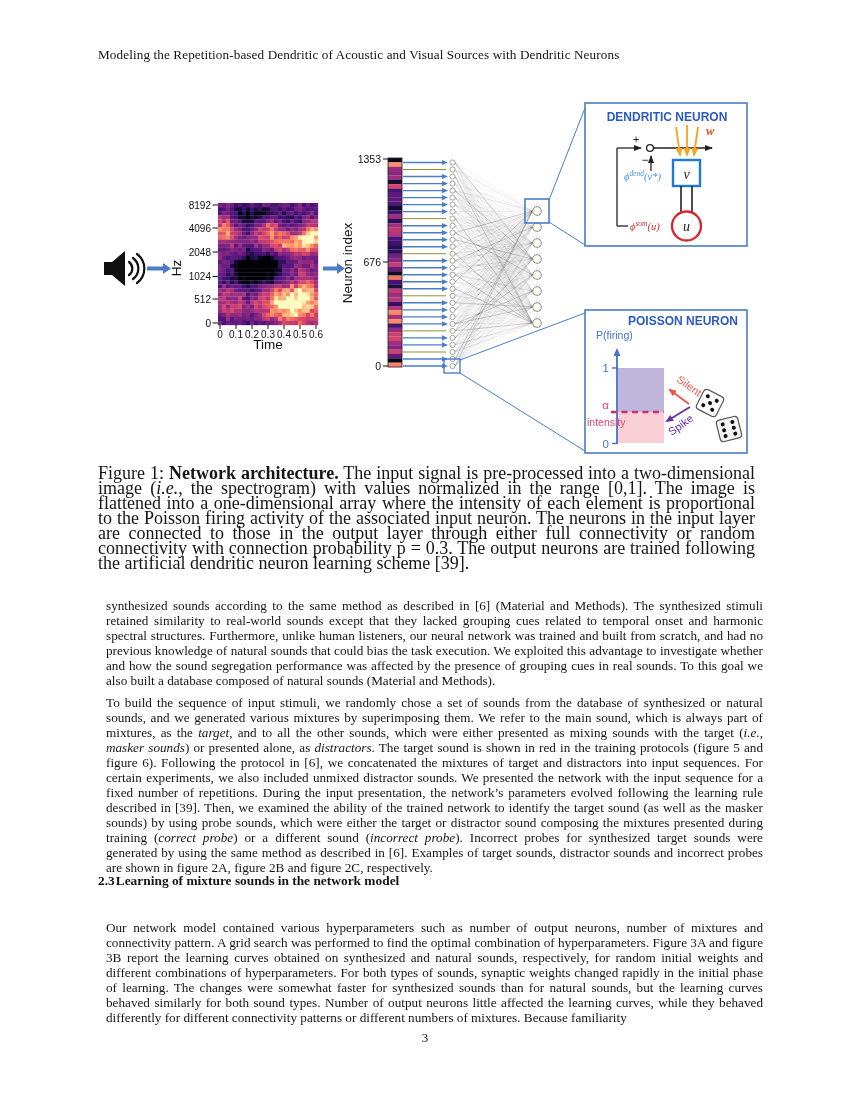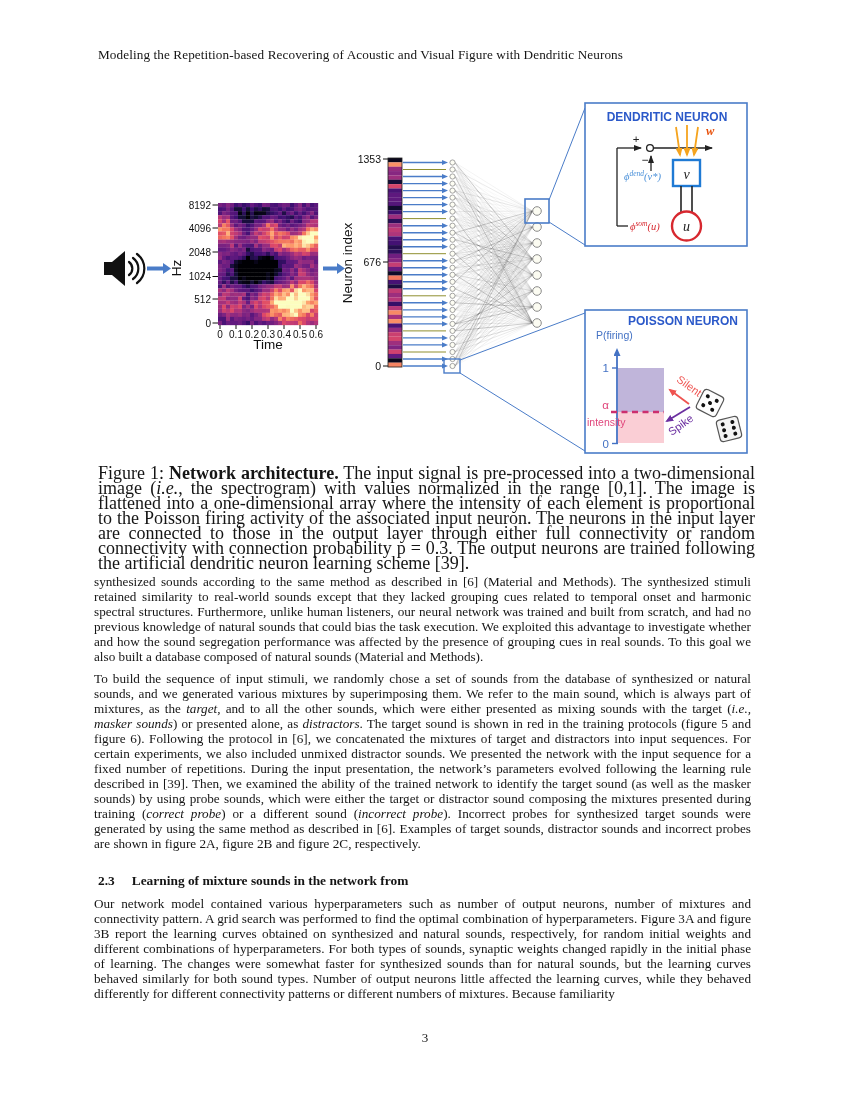--- a/index.html
+++ b/index.html
@@ -3,36 +3,36 @@
 <meta charset="utf-8">
 <style>
   html,body{margin:0;padding:0;background:#ffffff;}
   .page{position:relative;width:850px;height:1100px;background:#fff;overflow:hidden;
         font-family:"Liberation Serif", serif;color:#151515;}
   .running-head{position:absolute;left:98px;top:47px;width:660px;font-size:13.2px;
         letter-spacing:.1px;}
   .figure-wrap{position:absolute;left:0;top:95px;width:850px;height:370px;}
   .caption{position:absolute;left:98px;top:466px;width:657px;font-size:18px;
         line-height:15px;text-align:justify;}
-  .bodypara{position:absolute;left:94px;width:657px;font-size:13.2px;line-height:15px;
-        text-align:justify;}
+  .bodypara{position:absolute;left:106px;width:657px;font-size:13.2px;line-height:15px;
+        text-align:justify;margin-top:24px;}
   .p1{top:574px;} .p2{top:671px;} .p3{top:896px;}
   .section-head{position:absolute;left:98px;top:873px;width:657px;font-size:13.4px;
         font-weight:bold;}
-  .section-head .num{margin-right:17px;}
+  .section-head .num{margin-right:1px;}
   .pageno{position:absolute;left:0;top:1030px;width:850px;text-align:center;font-size:13px;}
   svg text{font-family:"Liberation Sans", sans-serif;}
   svg .serifit{font-family:"Liberation Serif", serif;font-style:italic;}
 </style>
 </head>
 <body>
 
 <div class="page">
 
-  <div class="running-head">Modeling the Repetition-based Recovering of Acoustic and Visual Figure with Dendritic Neurons</div>
+  <div class="running-head">Modeling the Repetition-based Dendritic of Acoustic and Visual Sources with Dendritic Neurons</div>
 
   <div class="figure-wrap">
     <svg id="fig-svg" width="850" height="370" viewBox="0 95 850 370">
       <defs>
         <marker id="m-black" markerWidth="9" markerHeight="8" refX="7" refY="3" orient="auto" markerUnits="userSpaceOnUse">
           <path d="M0,0 L8,3 L0,6 Z" fill="#222"></path>
         </marker>
         <marker id="m-orange" markerWidth="10" markerHeight="9" refX="7" refY="3.5" orient="auto" markerUnits="userSpaceOnUse">
           <path d="M0,0 L9,3.5 L0,7 Z" fill="#f5a41f"></path>
         </marker>
@@ -1326,19 +1326,19 @@
       </g>
     </svg>
   </div>
 
   <div class="caption"><span>Figure 1: </span><b>Network architecture.</b><span> The input signal is pre-processed into a two-dimensional image (</span><i>i.e.</i><span>, the spectrogram) with values normalized in the range [0,1]. The image is flattened into a one-dimensional array where the intensity of each element is proportional to the Poisson firing activity of the associated input neuron. The neurons in the input layer are connected to those in the output layer through either full connectivity or random connectivity with connection probability p = 0.3. The output neurons are trained following the artificial dendritic neuron learning scheme [39].</span></div>
 
   <div class="bodypara p1"><span>synthesized sounds according to the same method as described in [6] (Material and Methods). The synthesized stimuli retained similarity to real-world sounds except that they lacked grouping cues related to temporal onset and harmonic spectral structures. Furthermore, unlike human listeners, our neural network was trained and built from scratch, and had no previous knowledge of natural sounds that could bias the task execution. We exploited this advantage to investigate whether and how the sound segregation performance was affected by the presence of grouping cues in real sounds. To this goal we also built a database composed of natural sounds (Material and Methods).</span></div>
   <div class="bodypara p2"><span>To build the sequence of input stimuli, we randomly chose a set of sounds from the database of synthesized or natural sounds, and we generated various mixtures by superimposing them. We refer to the main sound, which is always part of mixtures, as the </span><i>target</i><span>, and to all the other sounds, which were either presented as mixing sounds with the target (</span><i>i.e., masker sounds</i><span>) or presented alone, as </span><i>distractors</i><span>. The target sound is shown in red in the training protocols (figure 5 and figure 6). Following the protocol in [6], we concatenated the mixtures of target and distractors into input sequences. For certain experiments, we also included unmixed distractor sounds. We presented the network with the input sequence for a fixed number of repetitions. During the input presentation, the network’s parameters evolved following the learning rule described in [39]. Then, we examined the ability of the trained network to identify the target sound (as well as the masker sounds) by using probe sounds, which were either the target or distractor sound composing the mixtures presented during training (</span><i>correct probe</i><span>) or a different sound (</span><i>incorrect probe</i><span>). Incorrect probes for synthesized target sounds were generated by using the same method as described in [6]. Examples of target sounds, distractor sounds and incorrect probes are shown in figure 2A, figure 2B and figure 2C, respectively.</span></div>
 
   <div class="section-head">
-    <span class="num">2.3</span><span>Learning of mixture sounds in the network from</span>
+    <span class="num">2.3</span><span>Learning of mixture sounds in the network model</span>
   </div>
 
   <div class="bodypara p3"><span>Our network model contained various hyperparameters such as number of output neurons, number of mixtures and connectivity pattern. A grid search was performed to find the optimal combination of hyperparameters. Figure 3A and figure 3B report the learning curves obtained on synthesized and natural sounds, respectively, for random initial weights and different combinations of hyperparameters. For both types of sounds, synaptic weights changed rapidly in the initial phase of learning. The changes were somewhat faster for synthesized sounds than for natural sounds, but the learning curves behaved similarly for both sound types. Number of output neurons little affected the learning curves, while they behaved differently for different connectivity patterns or different numbers of mixtures. Because familiarity</span></div>
 
   <div class="pageno">3</div>
 </div>
 
 </body></html>

